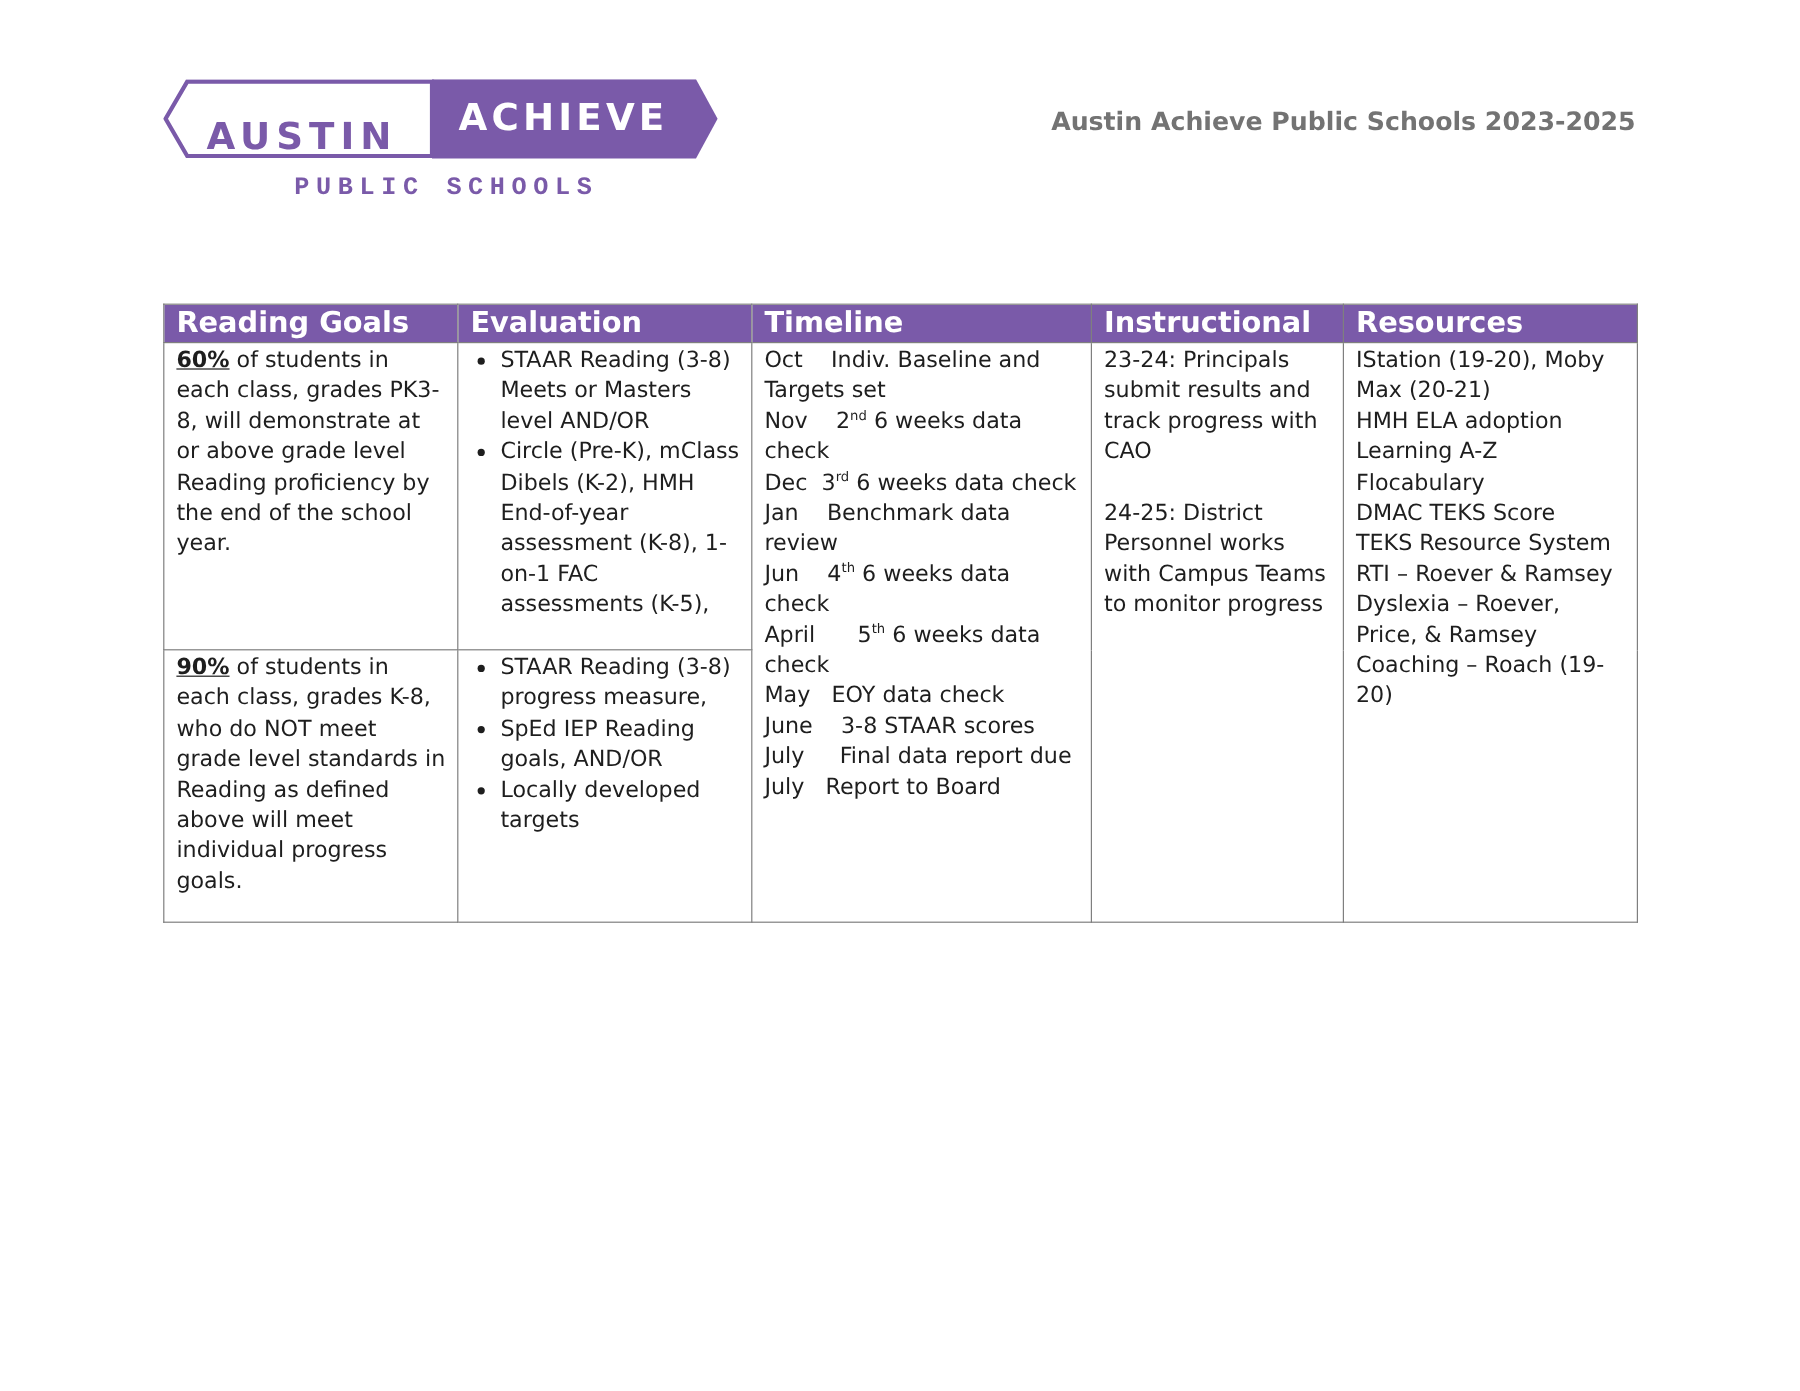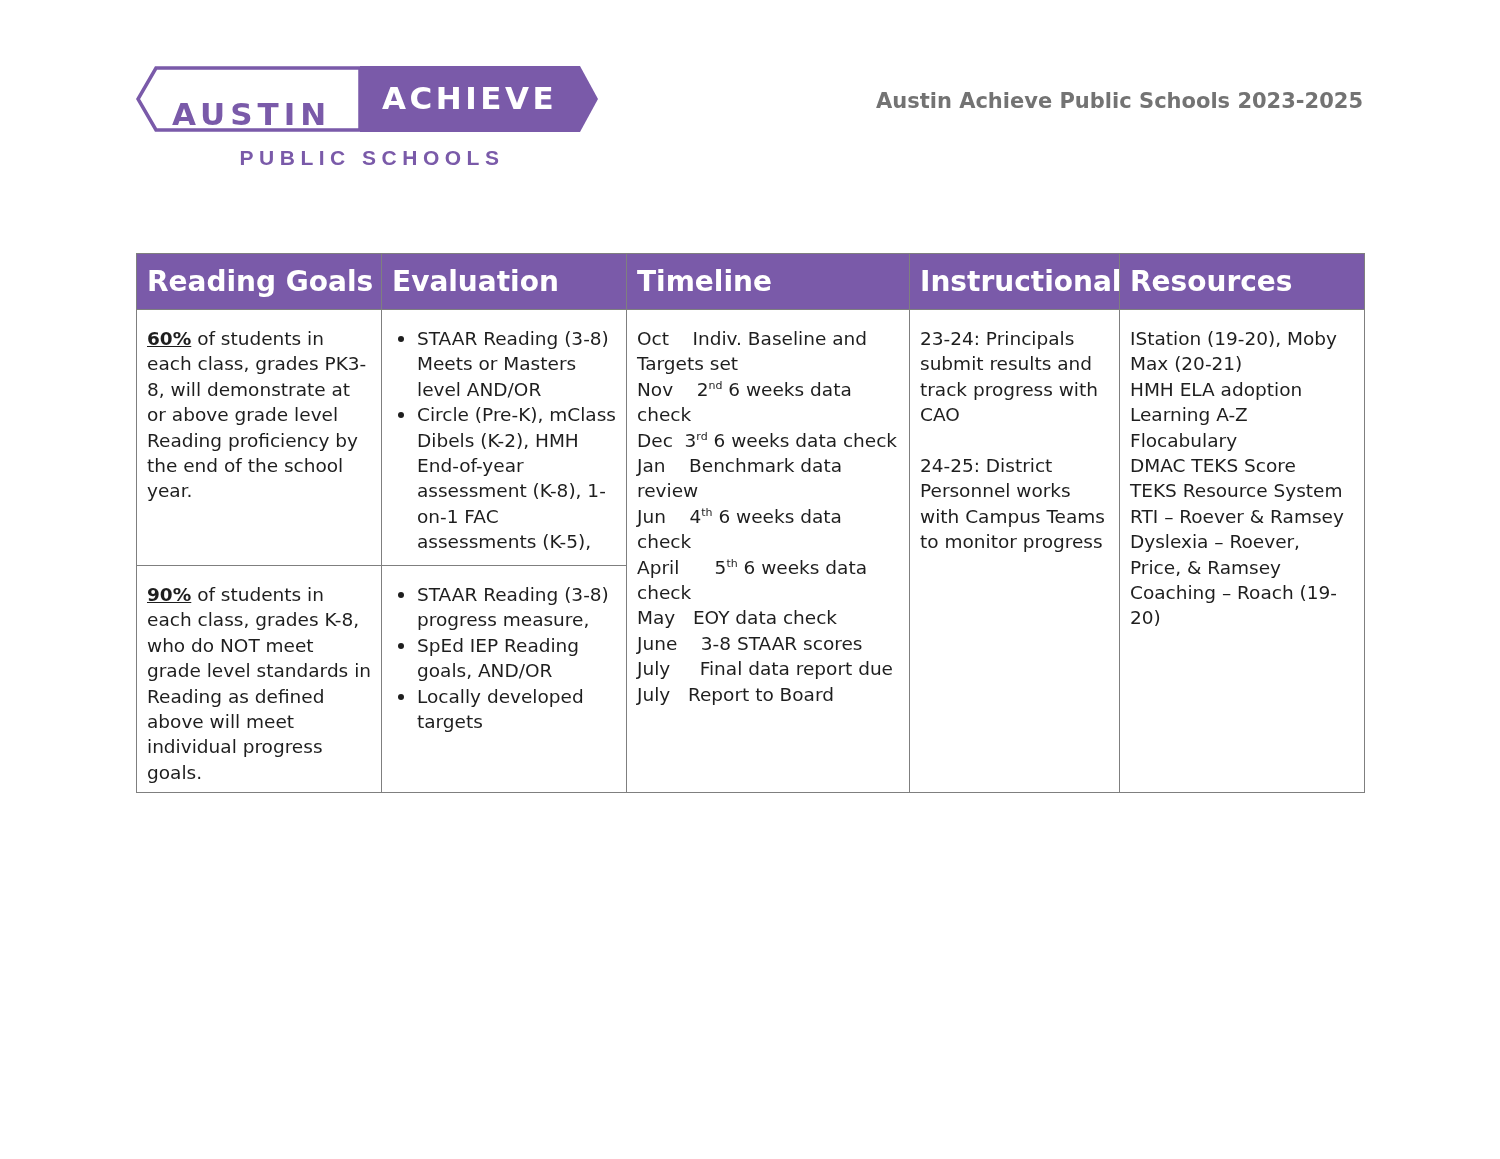--- a/index.html
+++ b/index.html
@@ -24,21 +24,21 @@
       width: 464px;
       height: 108px;
     }
     .logo svg { display: block; }
     .logo .public {
       position: absolute;
       left: 0;
       top: 80px;
       width: 464px;
       text-align: center;
-      font-family: Liberation Sans, sans-serif;
+      font-family: Liberation Mono, monospace;
       font-size: 21px;
       letter-spacing: 5.5px;
       color: #7a5aa9;
       font-weight: 600;
       padding-left: 8px;
       box-sizing: border-box;
     }
     .logo .word-austin {
       position: absolute;
       left: 36px;
@@ -79,35 +79,35 @@
       top: 253px;
       width: 1228px;
       border-collapse: collapse;
       table-layout: fixed;
       font-family: "DejaVu Sans", sans-serif;
     }
     .plan-table th {
       background: #7a5aa9;
       color: #ffffff;
       font-weight: bold;
-      font-size: 28px;
+      font-size: 24px;
       text-align: left;
-      padding: 12px 10px;
+      padding: 0 10px;
       height: 31px;
       line-height: 31px;
       border: 1.5px solid #7f7f7f;
       white-space: nowrap;
       overflow: hidden;
     }
     .plan-table td {
       vertical-align: top;
       border: 1.5px solid #7f7f7f;
       font-size: 18.5px;
       line-height: 25.4px;
-      padding: 16px 10px 6px 10px;
+      padding: 2px 10px 6px 10px;
       color: #1e1e1e;
     }
     .plan-table td.tight { padding-right: 6px; }
     .goal-pct {
       font-weight: bold;
       text-decoration: underline;
     }
     ul.eval {
       margin: 0;
       padding: 0 0 0 25px;

